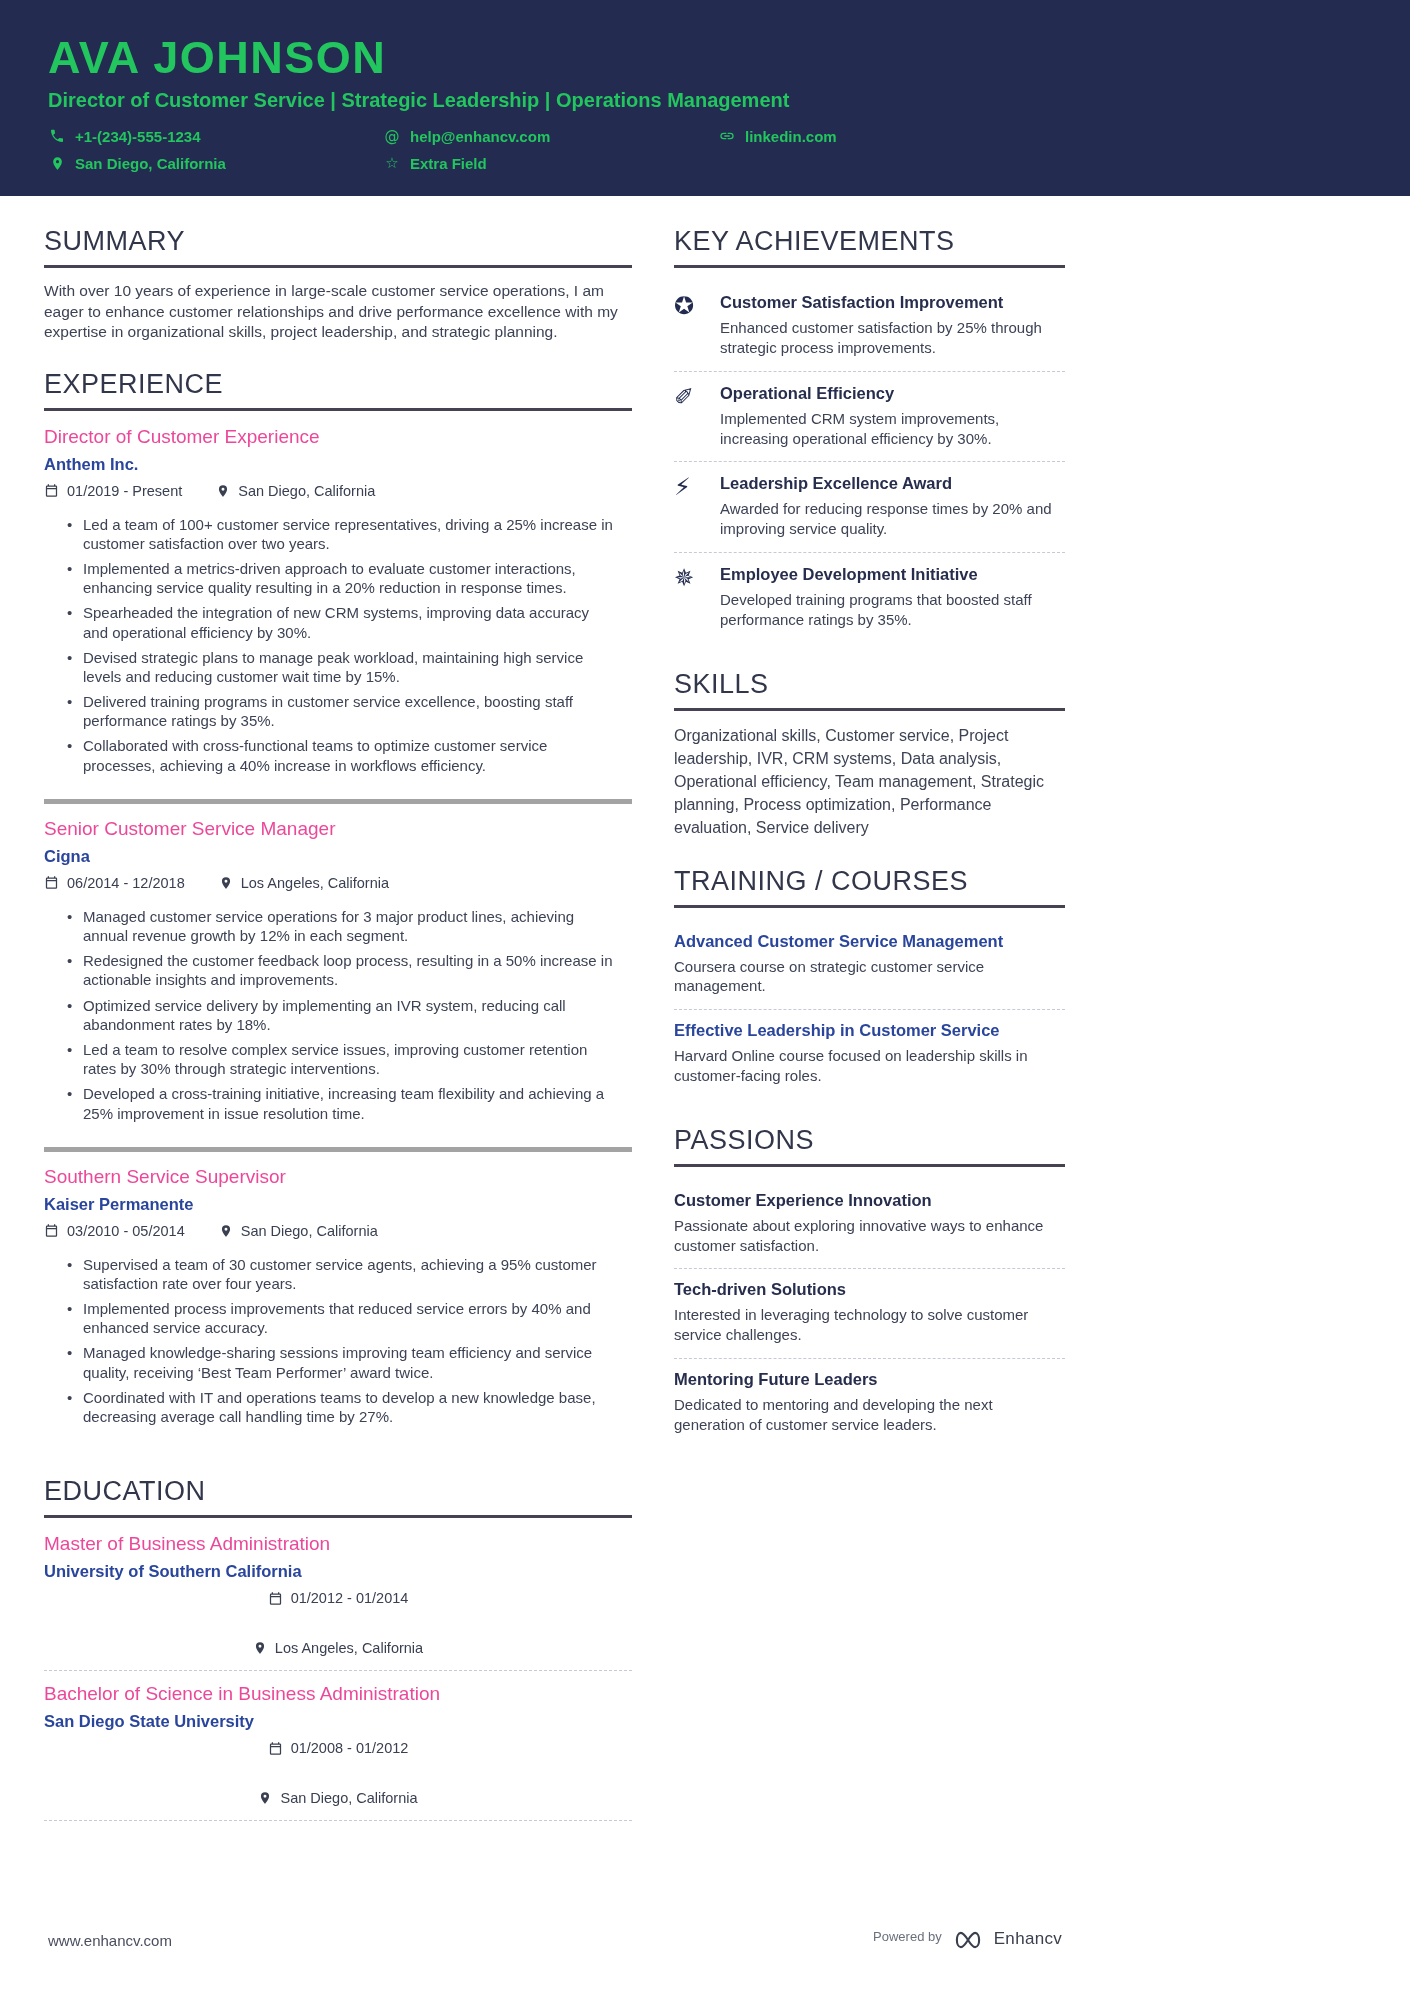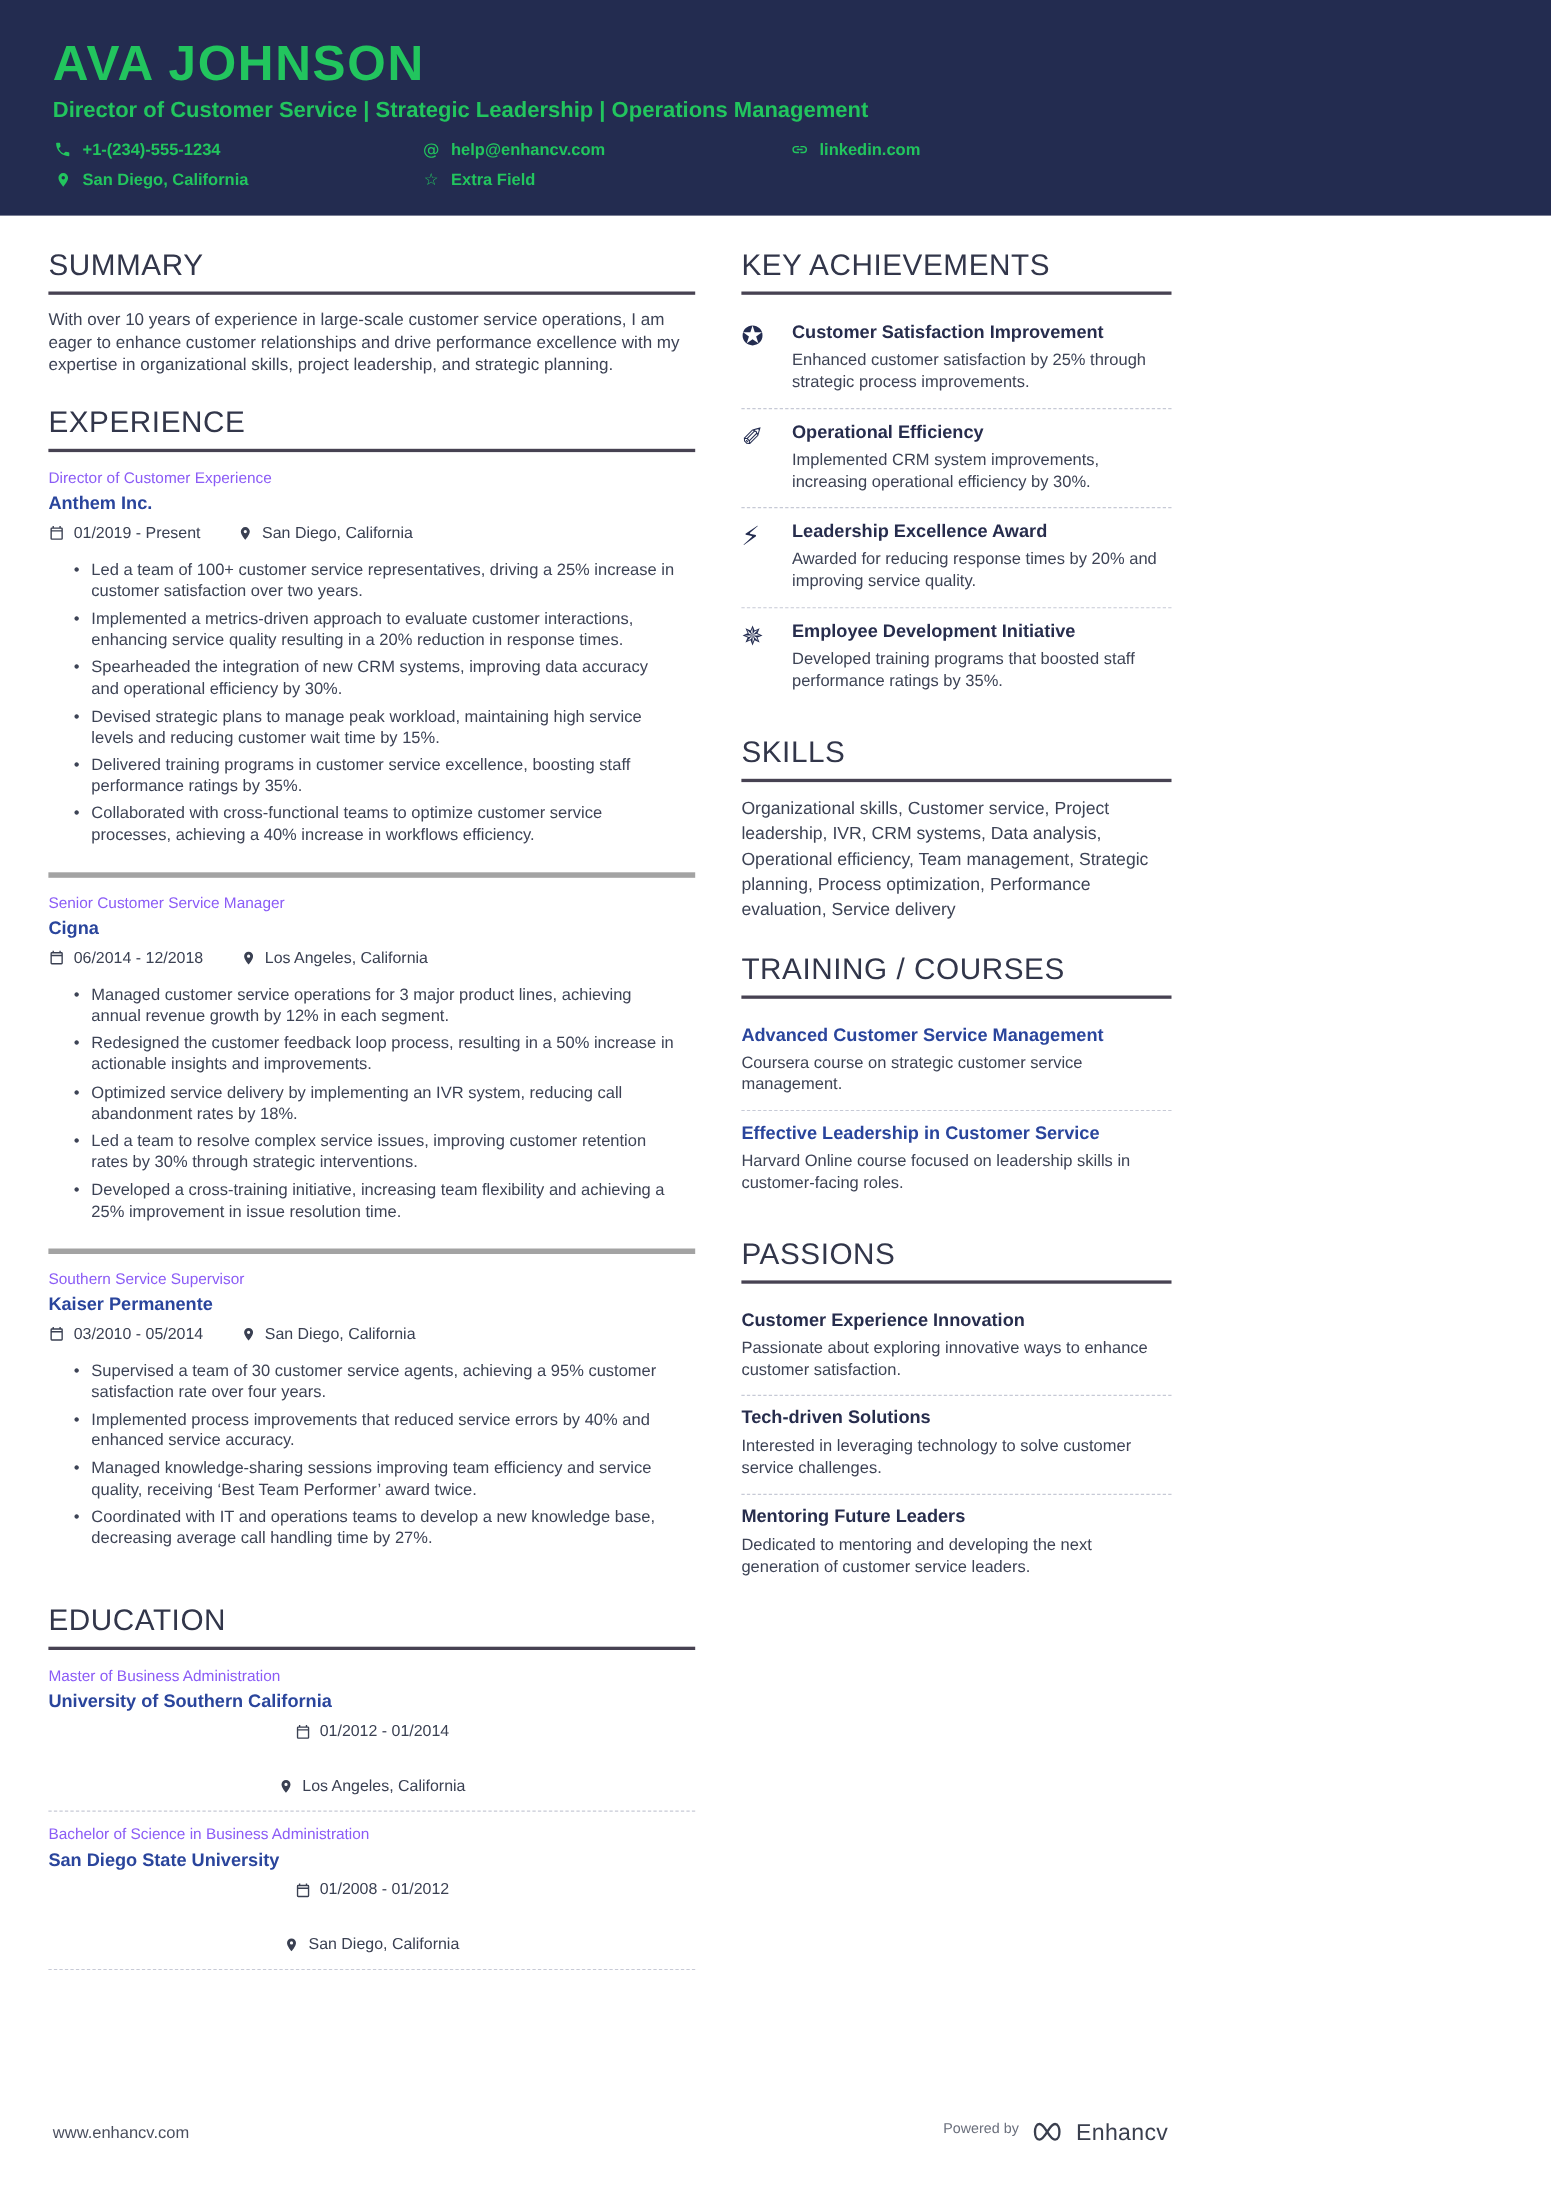--- a/index.html
+++ b/index.html
@@ -27,21 +27,21 @@
   .main{display:flex;padding:30px 0 0 44px;}
   .col-left{width:588px;margin-right:42px;}
   .col-right{width:391px;}
   .sec{margin-bottom:26px;}
   .sec-h{font-size:27px;font-weight:400;color:var(--heading-dark);letter-spacing:.5px;margin:0 0 13px;padding-bottom:8px;border-bottom:3px solid var(--rule-dark);}
   .summary-text{font-size:15.5px;line-height:1.32;margin:0;}
   
   .job{padding:14px 0 8px;}
   .job.first{padding-top:2px;}
   .job + .job{border-top:5px solid #a3a3a3;}
-  .job-title{font-size:14px;font-weight:400;color:#8b5cf6;margin:0 0 7px;}
+  .job-title{font-size:19px;font-weight:400;color:#ec4899;margin:0 0 7px;}
   .company{font-size:16.5px;font-weight:700;color:var(--accent-blue);margin-bottom:9px;}
   .meta-row{display:flex;gap:34px;align-items:center;font-size:14.5px;color:#3a4052;margin-bottom:10px;}
   .meta-item{display:flex;align-items:center;gap:8px;}
   .micon{display:inline-flex;color:#3a4052;}
   .bullets{list-style:none;margin:16px;padding:0;}
   .bullets li{position:relative;padding-left:23px;font-size:15px;line-height:1.28;margin-bottom:6px;}
   .bullets li::before{content:"•";position:absolute;left:7px;top:0;}
   .degree{padding:12px 0;border-bottom:1px dashed #c7cad6;}
   .degree.first{padding-top:2px;}
   .degree .meta-row{margin-bottom:2px;flex-direction:column;}
@@ -59,21 +59,21 @@
   .course-item,.passion-item{padding:11px 0 13px;border-bottom:1px dashed #c7cad6;}
   .course-list .course-item:last-child,.passion-list .passion-item:last-child{border-bottom:none;}
   .course-title{font-size:16.5px;font-weight:700;color:var(--accent-blue);margin-bottom:6px;}
   .passion-title{font-size:16.5px;font-weight:700;color:#272d4d;margin-bottom:6px;}
   .course-text,.passion-text{font-size:15px;line-height:1.32;}
   
   .footer{position:absolute;left:48px;right:348px;bottom:44px;display:flex;justify-content:space-between;align-items:center;}
   .site{font-size:15px;color:#4a4f5e;}
   .powered{display:flex;align-items:flex-start;gap:10px;}
   .powered-label{font-size:13px;color:#6a6f7c;}
-  .brand{font-size:21px;color:#3a3f4e;font-weight:500;letter-spacing:.3px;}
+  .brand{font-size:17px;color:#3a3f4e;font-weight:500;letter-spacing:.3px;}
 </style>
 </head>
 <body>
 
 <div class="page">
 
   <header class="header">
     <h1 class="name">AVA JOHNSON</h1>
     <div class="headline">Director of Customer Service | Strategic Leadership | Operations Management</div>
     <div class="contact-grid">

